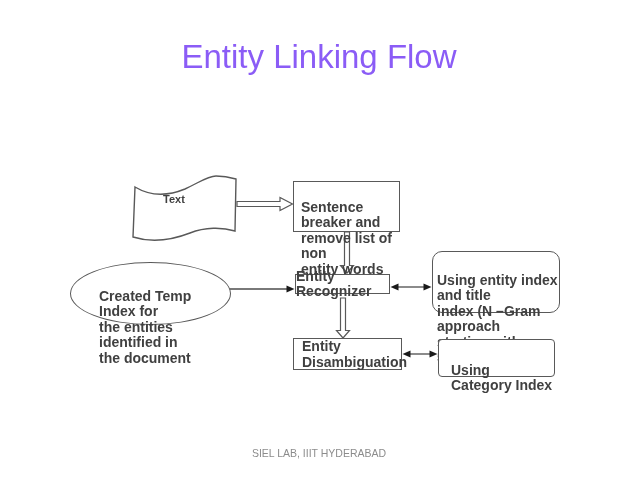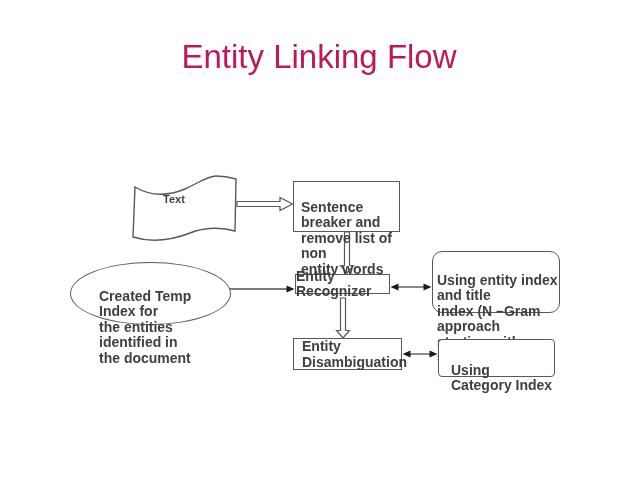--- a/index.html
+++ b/index.html
@@ -11,21 +11,21 @@
     overflow: hidden;
     font-family: "Liberation Sans", sans-serif;
   }
   .title {
     position: absolute;
     left: 0; top: 38px;
     width: 100%;
     text-align: center;
     font-size: 33px;
     font-weight: 400;
-    color: #be185d;
+    color: #8b5cf6;
     letter-spacing: 0px;
   }
   .connector-layer {
     position: absolute;
     left: 0; top: 0;
     width: 638px; height: 478px;
   }
   .shape {
     position: absolute;
     box-sizing: border-box;
@@ -166,14 +166,15 @@
   </div>
 
   <div class="shape disambiguation-box">
     <span>Entity Disambiguation</span>
   </div>
 
   <div class="shape category-note">
     <span>Using Category Index</span>
   </div>
 
+  <div class="footer">SIEL LAB, IIIT HYDERABAD</div>
 
 </div>
 
 </body></html>

